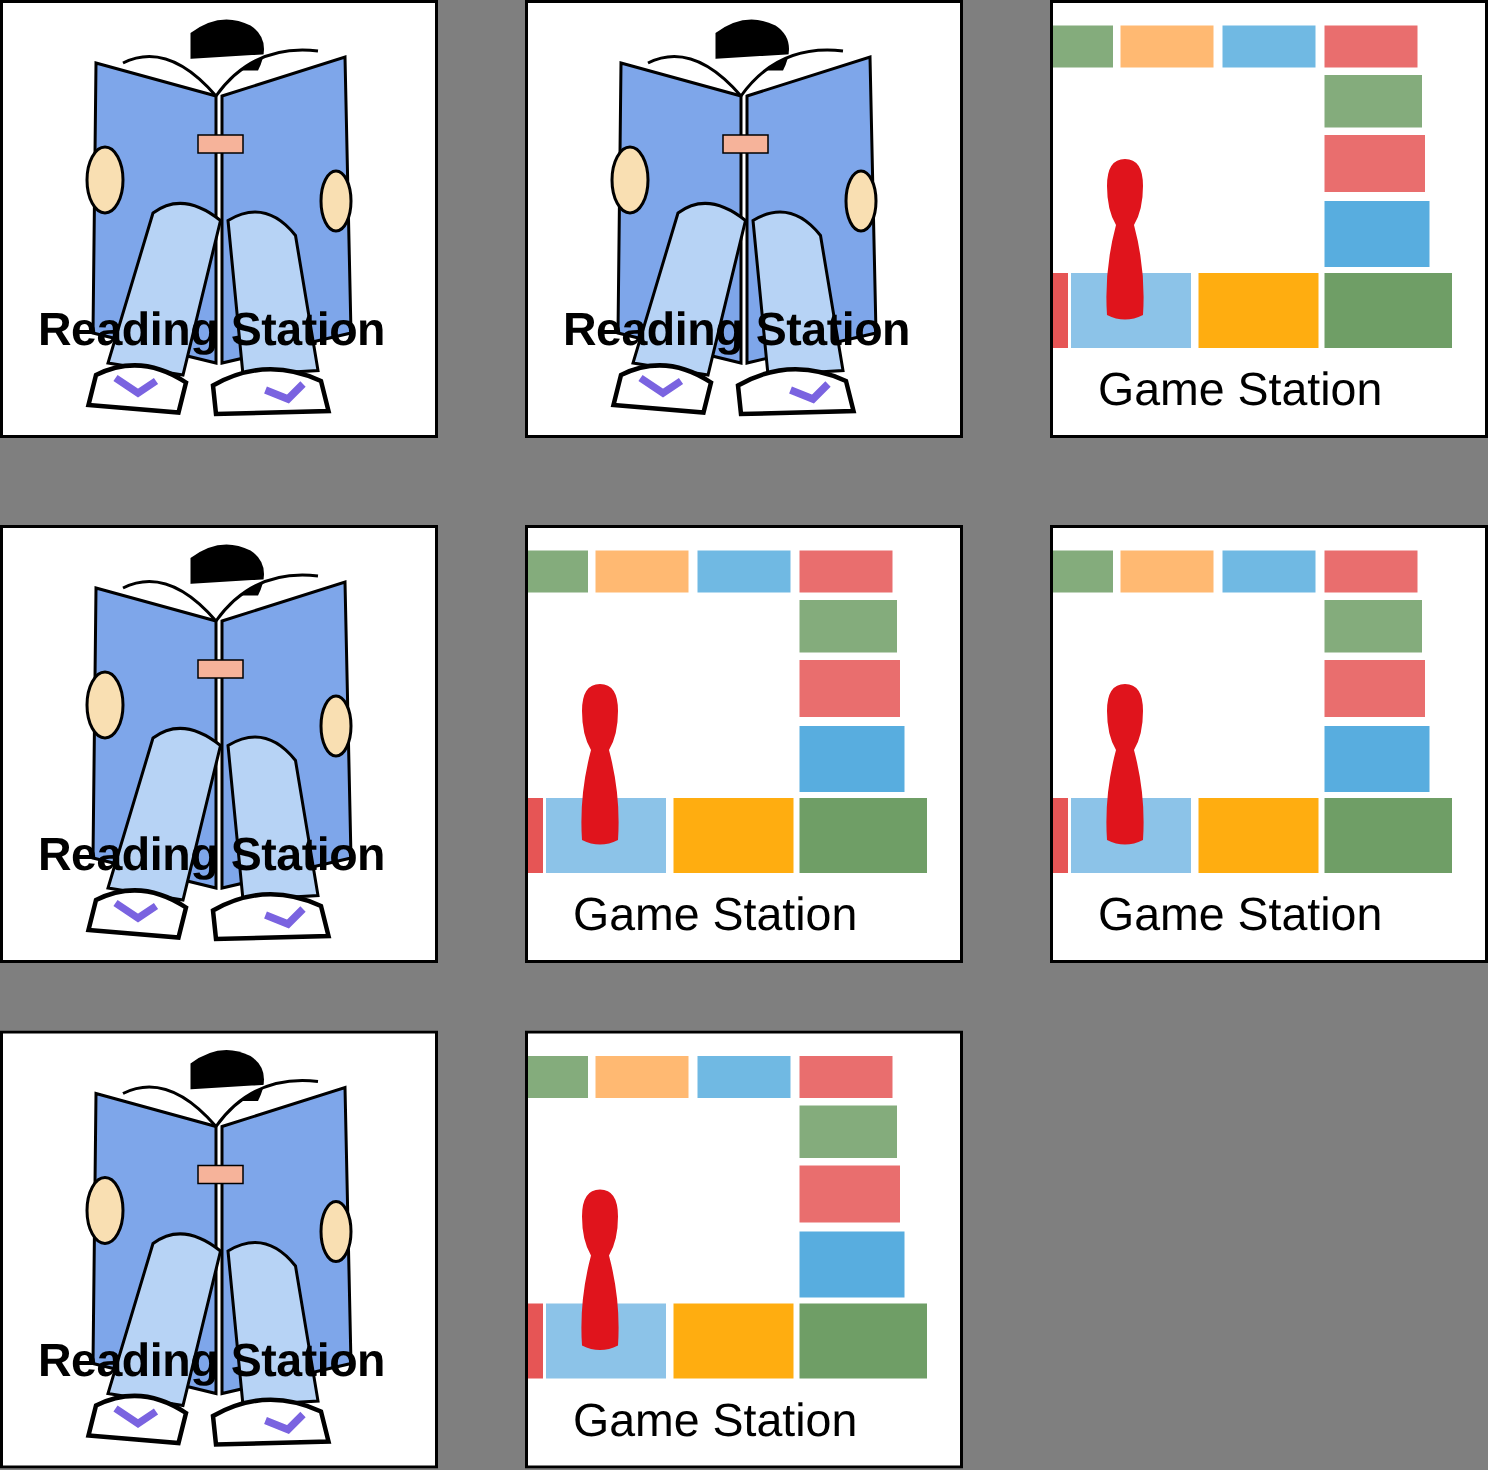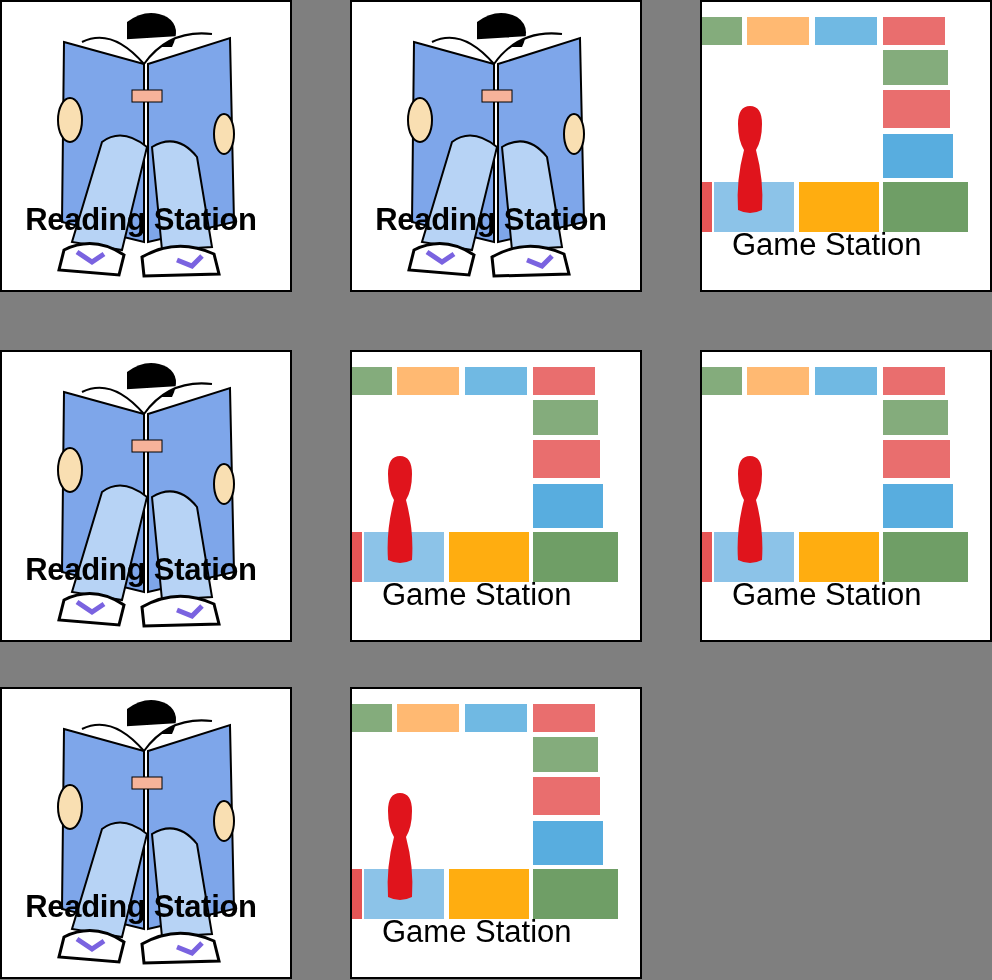--- a/index.html
+++ b/index.html
@@ -1,21 +1,21 @@
 <!DOCTYPE html>
 <html><head>
 <meta charset="utf-8">
 <style>
   html, body { margin:0; padding:0; }
   body { width:992px; height:980px; background:#7f7f7f; position:relative; overflow:hidden; font-family:"Liberation Sans", sans-serif; }
   .card { position:absolute; width:288px; height:288px; background:#fff; border:2px solid #000; box-sizing:content-box; overflow:hidden; }
   .card svg { position:absolute; left:0; top:0; }
   .label { position:absolute; left:0; width:100%; white-space:nowrap; color:#000; }
   .reading .label { top:200px; font-weight:bold; font-size:31px; text-align:center; left:-5px; letter-spacing:-0.3px; }
-  .game .label { top:225px; left:30px; font-size:31px; width:auto; }
+  .game .label { top:240px; left:30px; font-size:31px; width:auto; }
 </style>
 </head>
 <body>
 
 <div id="cards">
     <div class="card reading" style="left: 0px; top: 0px;">
 <svg width="288" height="288" viewBox="0 0 288 288">
   <path d="M125 20 q20 -15 40 -5 q15 10 5 30 l-45 0 z" fill="#000"></path>
   <path d="M62 40 L142 62 L142 240 L60 220 Z" fill="#7ea6ea" stroke="#000" stroke-width="2"></path>
   <path d="M146 62 L228 36 L232 220 L146 240 Z" fill="#7ea6ea" stroke="#000" stroke-width="2"></path>

